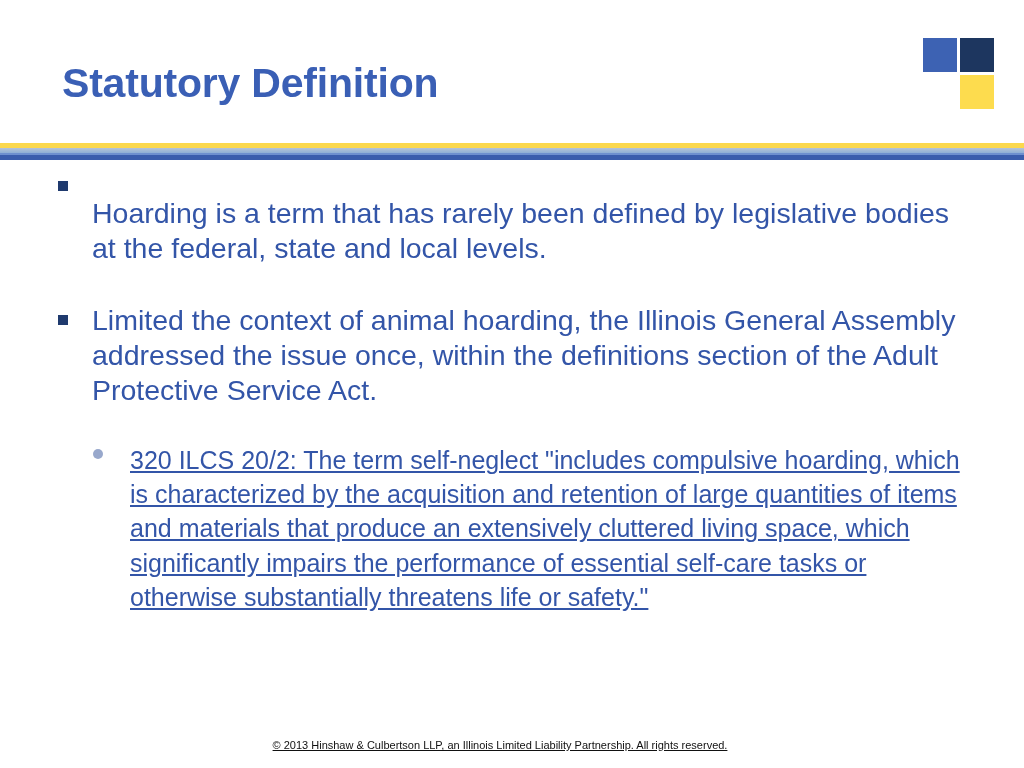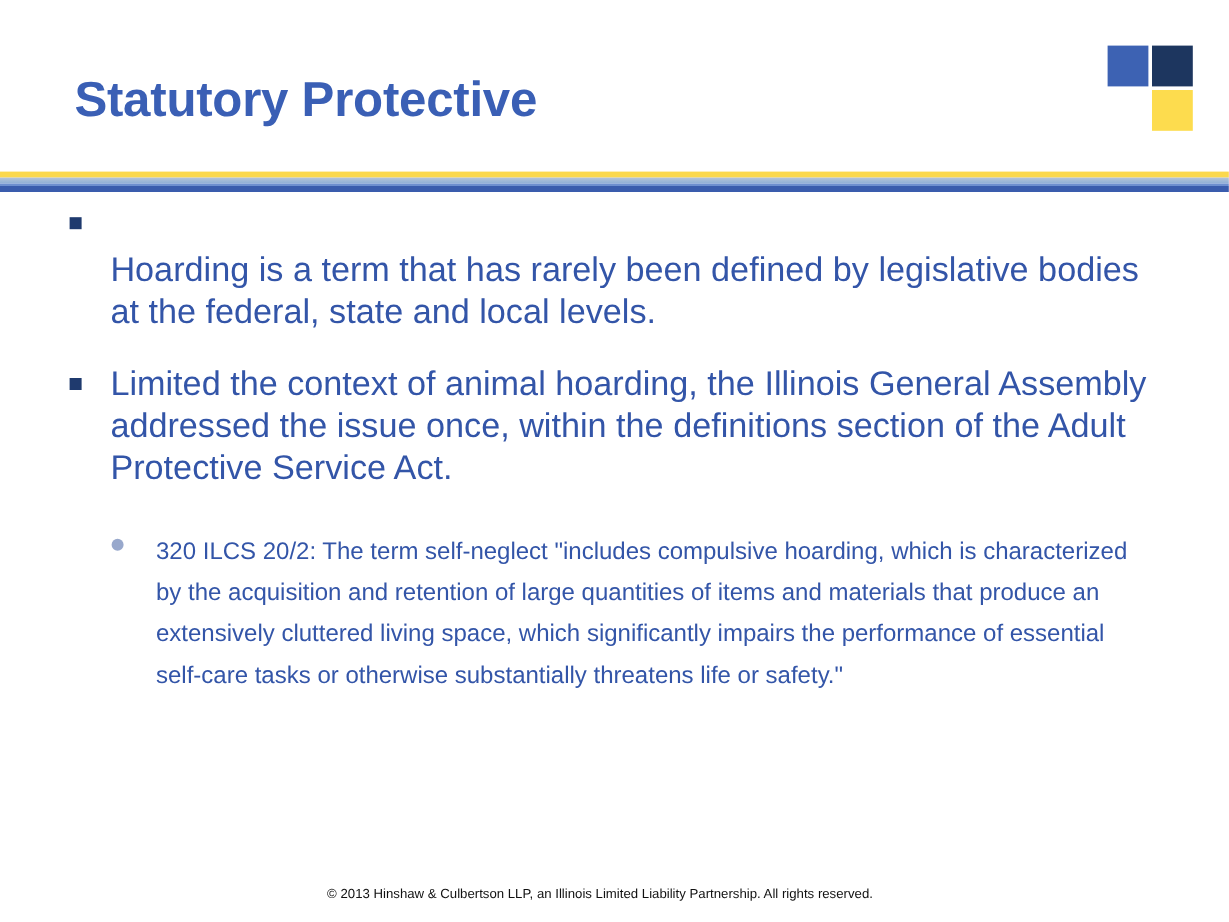--- a/index.html
+++ b/index.html
@@ -65,64 +65,66 @@
       position: absolute;
       left: 58px;
       width: 10px;
       height: 10px;
       background: #1f3a6e;
     }
     .l2 {
       position: absolute;
       left: 130px;
       width: 830px;
-      font-size: 20px;
+      font-size: 25px;
       line-height: 34.2px;
       color: #3355a8;
+      text-decoration: underline;
     }
     .l2-bullet {
       position: absolute;
       left: 93px;
       width: 10px;
       height: 10px;
       border-radius: 50%;
       background: #98a8cc;
     }
     .footer {
       position: absolute;
       left: 0;
       width: 1000px;
       top: 739px;
       text-align: center;
       font-size: 11px;
       color: #111111;
+      text-decoration: underline;
     }
   </style>
 </head>
 <body>
 
-<h1 class="title">Statutory Protective</h1>
+<h1 class="title">Statutory Definition</h1>
 
 <div>
   <div class="sq sq-blue"></div>
   <div class="sq sq-navy"></div>
   <div class="sq sq-yellow"></div>
 </div>
 
 <div class="stripes">
   <div class="stripe s-yellow"></div>
   <div class="stripe s-light"></div>
   <div class="stripe s-mid"></div>
   <div class="stripe s-blue"></div>
 </div>
 
 <div class="content">
   <div>
     <span class="l1-bullet" style="top:181px;"></span>
-    <div class="l1" style="top:208px;">Hoarding is a term that has rarely been defined by legislative bodies at the federal, state and local levels.</div>
+    <div class="l1" style="top:196px;">Hoarding is a term that has rarely been defined by legislative bodies at the federal, state and local levels.</div>
   </div>
 
   <div>
     <span class="l1-bullet" style="top:315px;"></span>
     <div class="l1" style="top:303px;">Limited the context of animal hoarding, the Illinois General Assembly addressed the issue once, within the definitions section of the Adult Protective Service Act.</div>
   </div>
 
   <div>
     <span class="l2-bullet" style="top:449px;"></span>
     <div class="l2" style="top:443px;">320 ILCS 20/2:  The term self-neglect "includes compulsive hoarding, which is characterized by the acquisition and retention of large quantities of items and materials that produce an extensively cluttered living space, which significantly impairs the performance of essential self-care tasks or otherwise substantially threatens life or safety."</div>

